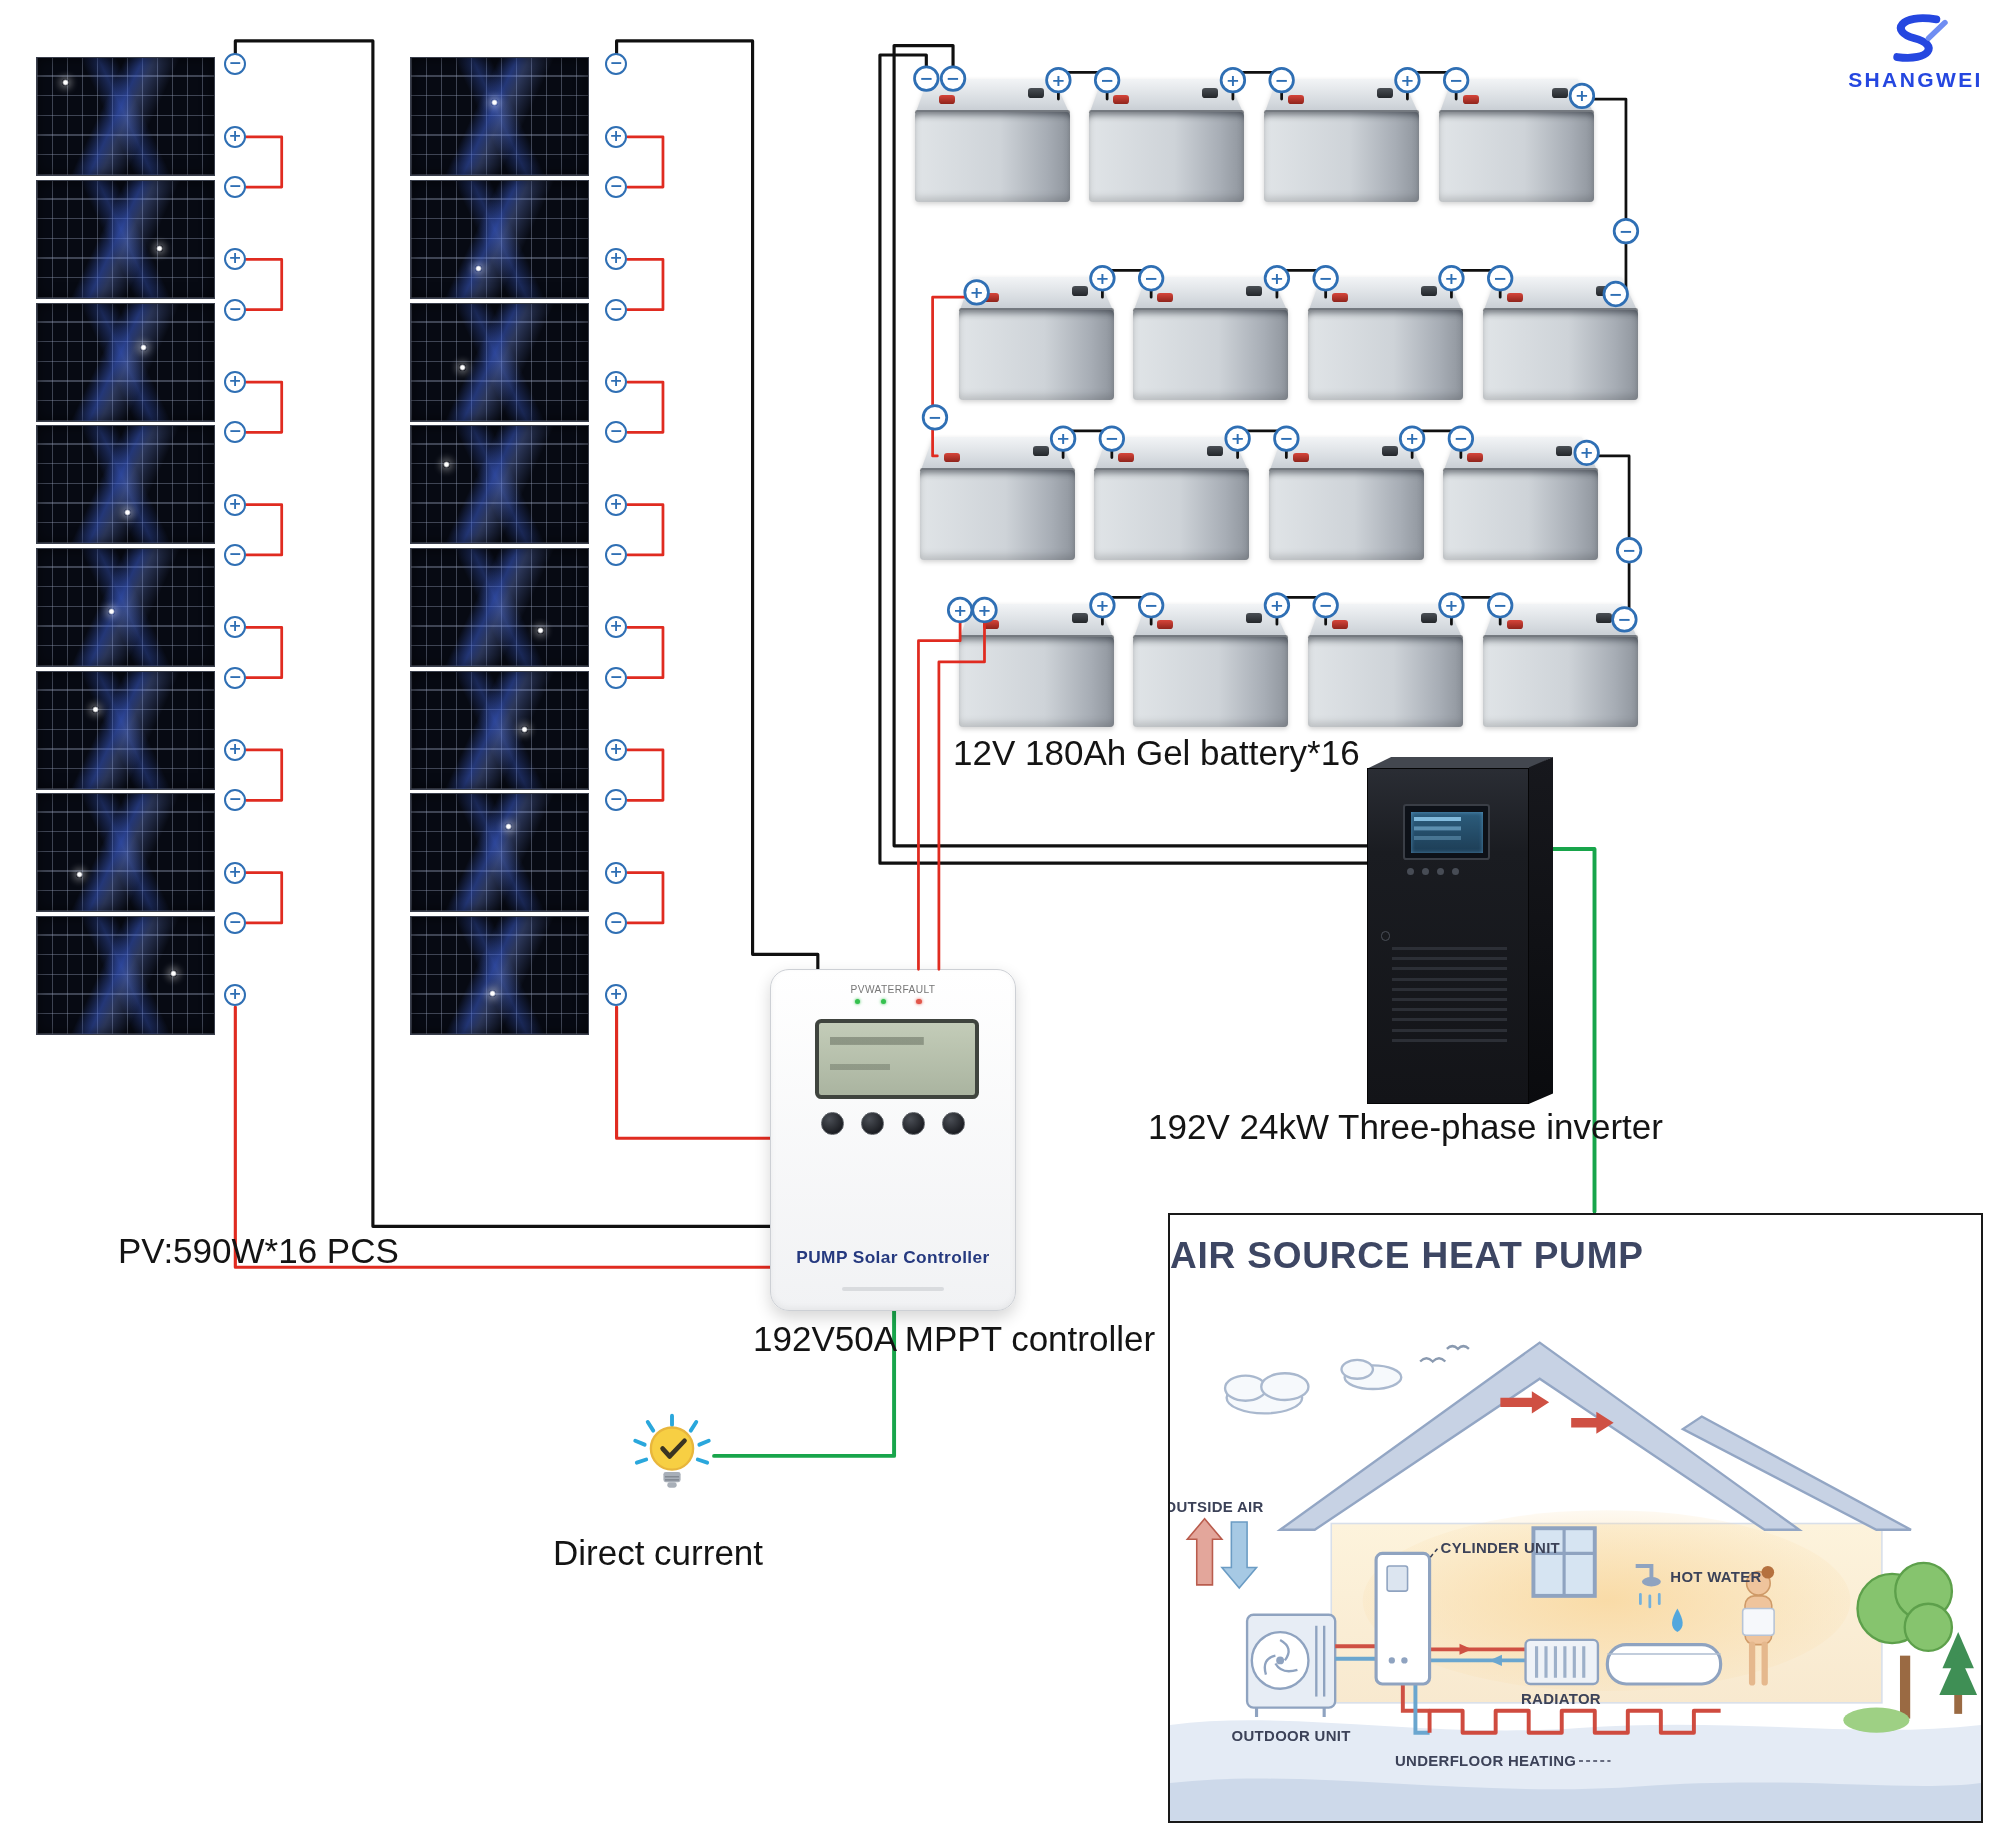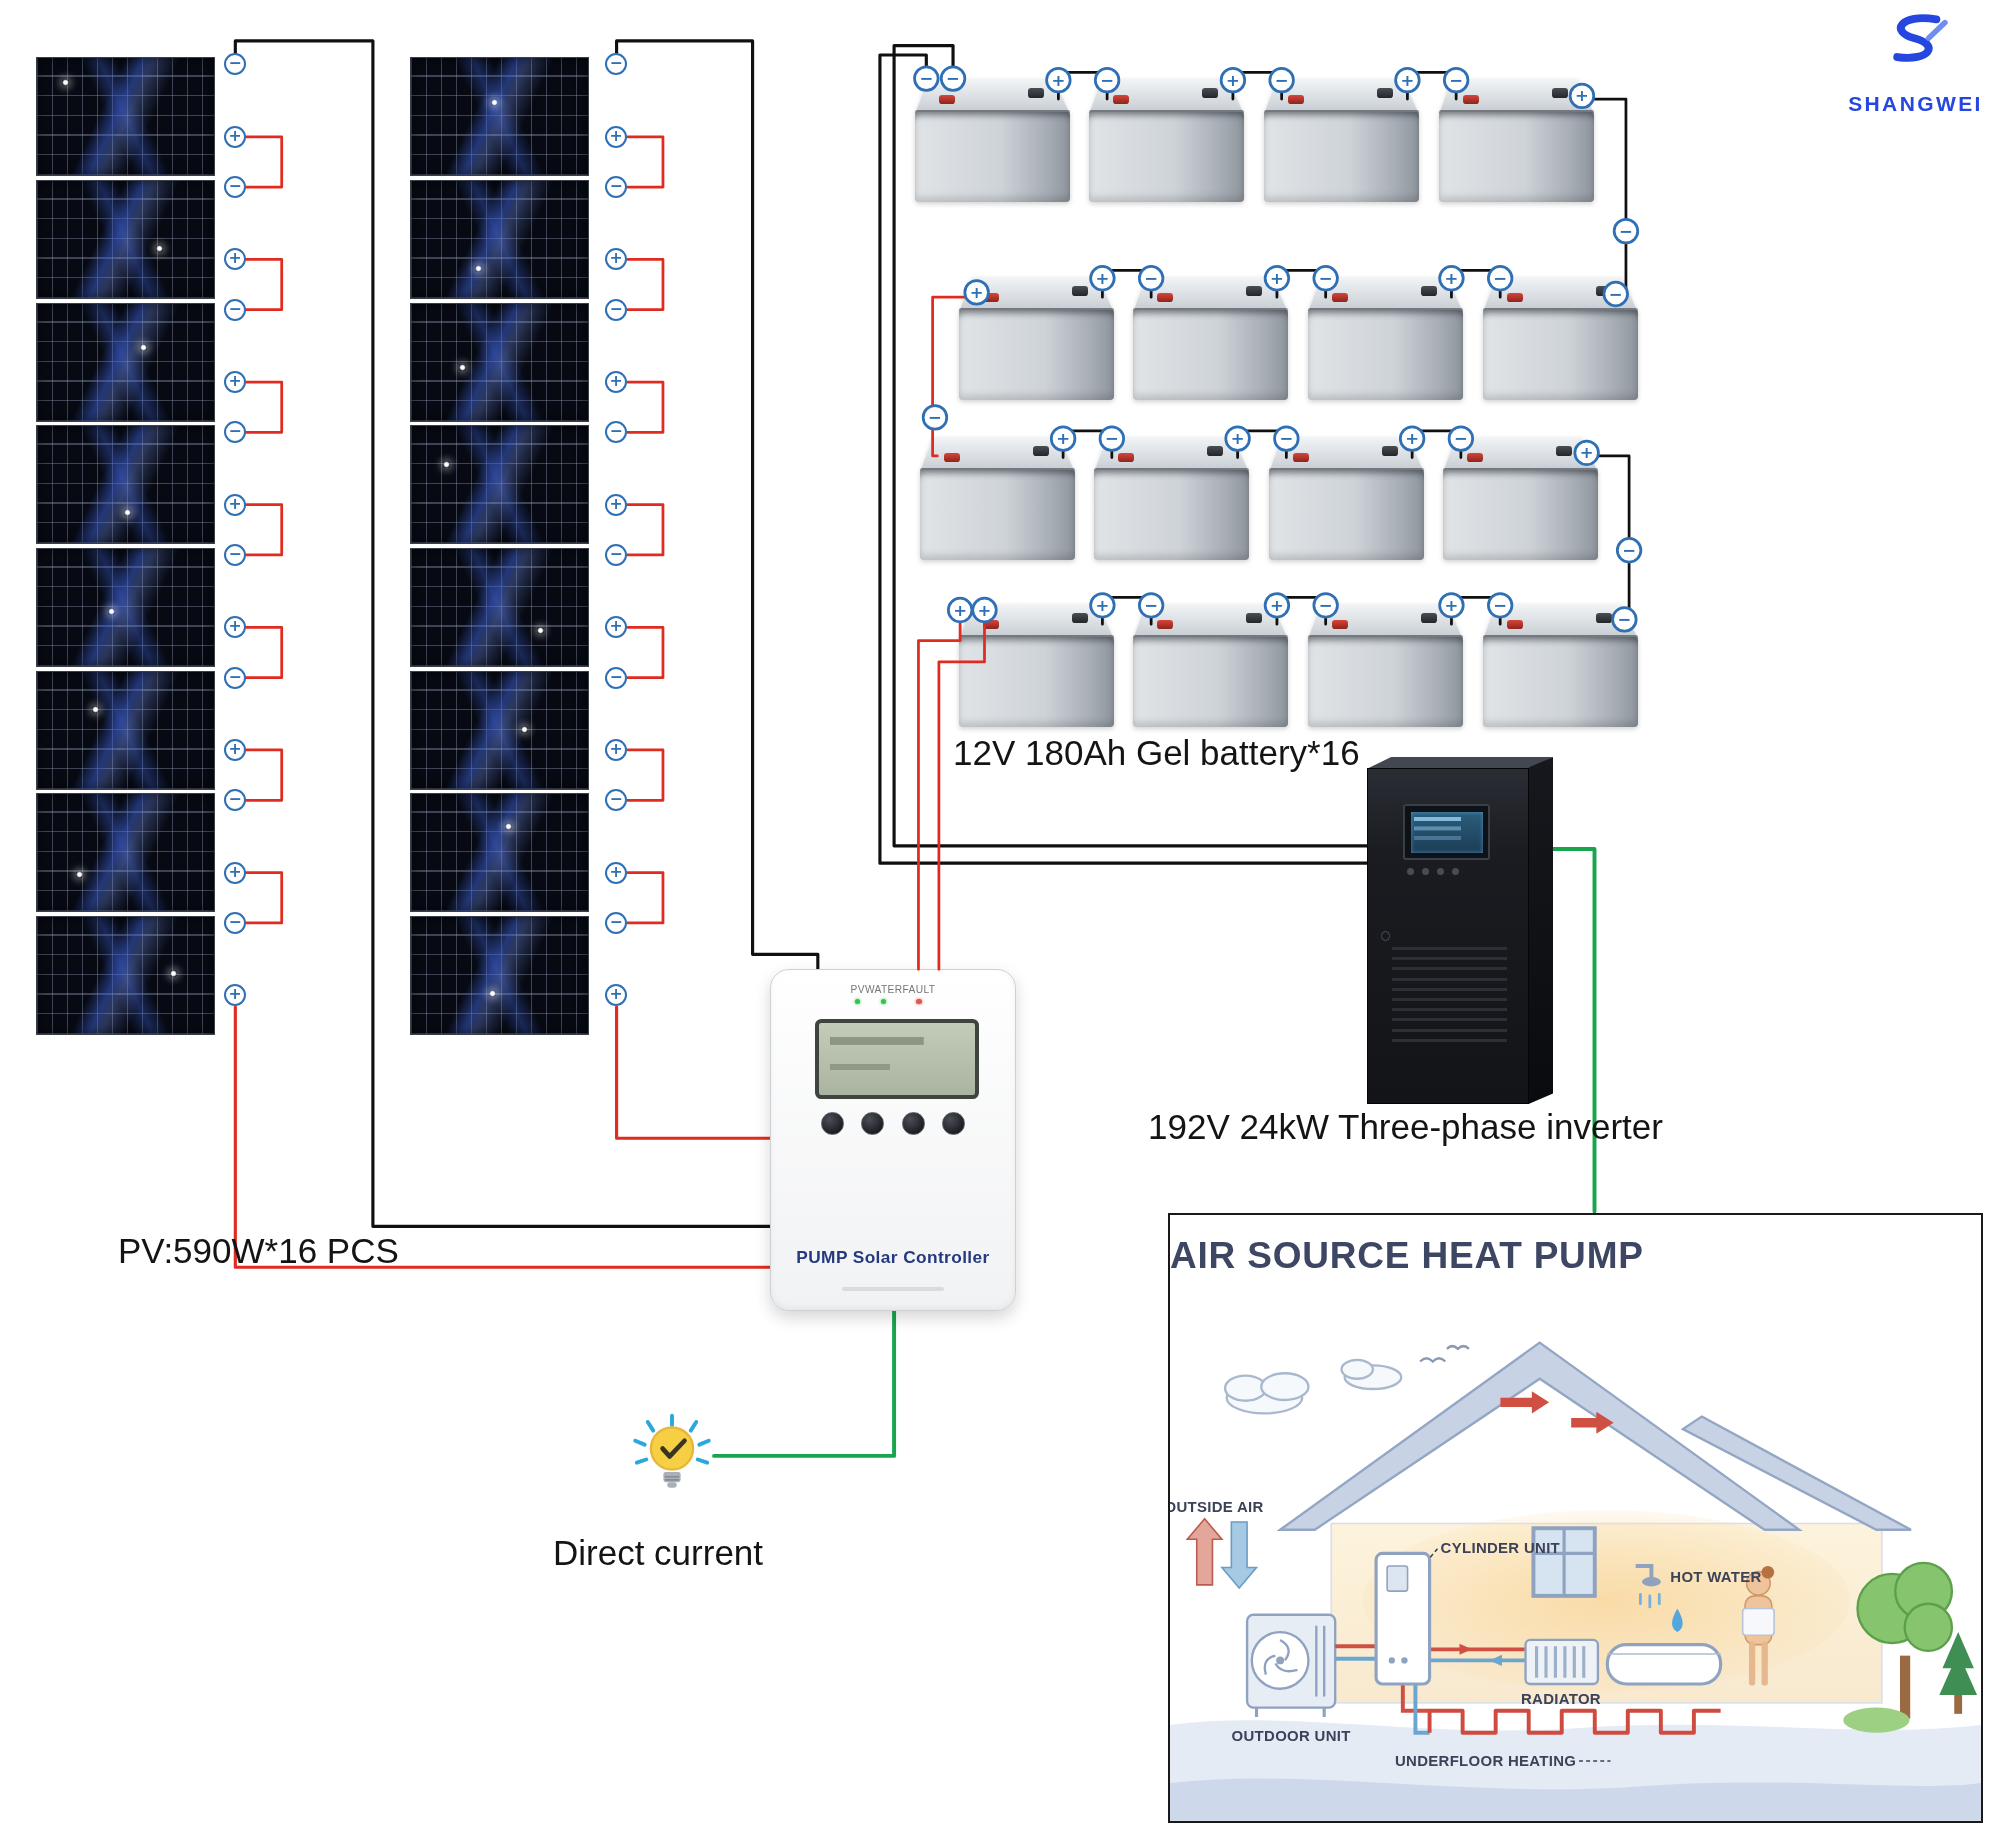--- a/index.html
+++ b/index.html
@@ -89,21 +89,21 @@
   .inv-vents{position:absolute;left:23.6px;top:178px;width:115px;height:101px;
     background:repeating-linear-gradient(180deg,#2c2f36 0 3.1px,transparent 3.1px 10.2px);}
   .inv-lock{position:absolute;left:12.6px;top:162px;width:7.9px;height:7.9px;border-radius:50%;border:1.6px solid #4a4f58;}
 
   
   .lbl{position:absolute;font-size:35px;color:#141414;white-space:nowrap;}
 
   
   .logo{position:absolute;left:1833px;top:12.6px;width:165px;text-align:center;}
   .logo-mark{width:94px;height:52px;}
-  .logo-text{color:#2547e0;font-weight:bold;font-size:21px;letter-spacing:2.4px;margin-top:24px;}
+  .logo-text{color:#2547e0;font-weight:bold;font-size:21px;letter-spacing:2.4px;}
 
   
   .bulb{position:absolute;left:629px;top:1411px;width:86px;height:90px;}
 
   
   .heatpump{position:absolute;left:1168px;top:1213px;width:815px;height:610px;background:#fff;
     border:2.4px solid #191919;box-sizing:border-box;}
   .hp-title{position:absolute;top:20.4px;left:0;width:100%;text-align:left;font-size:37px;
     font-weight:bold;color:#3d4663;letter-spacing:0.8px;z-index:2;}
   .hp-art{position:absolute;left:0;top:0;width:100%;height:100%;}
@@ -393,20 +393,21 @@
     <circle cx="55" cy="48" r="27" fill="#f7cf43" stroke="#e8b63c" stroke-width="3"></circle>
     <path d="M43,48 l9,10 l19,-20" fill="none" stroke="#3a3422" stroke-width="6" stroke-linecap="round" stroke-linejoin="round"></path>
     <rect x="44" y="78" width="22" height="13" rx="3" fill="#a8afb8"></rect>
     <path d="M46,84 h18 M46,88 h18" stroke="#848b94" stroke-width="2"></path>
     <rect x="49" y="91" width="12" height="7" rx="3" fill="#a8afb8"></rect>
   </svg>
 
   <div class="lbl" style="left:118px;top:1231px">PV:590W*16 PCS</div>
   <div class="lbl" style="left:953px;top:733px">12V 180Ah Gel battery*16</div>
   <div class="lbl" style="left:1148px;top:1107px">192V 24kW Three-phase inverter</div>
+  <div class="lbl" style="left:753px;top:1319px">192V50A MPPT controller</div>
   <div class="lbl" style="left:553px;top:1533px">Direct current</div>
 
   <div class="logo">
     <svg class="logo-mark" viewBox="0 0 120 66">
       <path d="M86 8 C 40 0, 26 24, 58 32 C 90 40, 78 62, 36 56" fill="none" stroke="#2547e0" stroke-width="10" stroke-linecap="round"></path>
       <path d="M97 12 L76 32" stroke="#6f8df2" stroke-width="7" stroke-linecap="round"></path>
     </svg>
     <div class="logo-text">SHANGWEI</div>
   </div>
 

